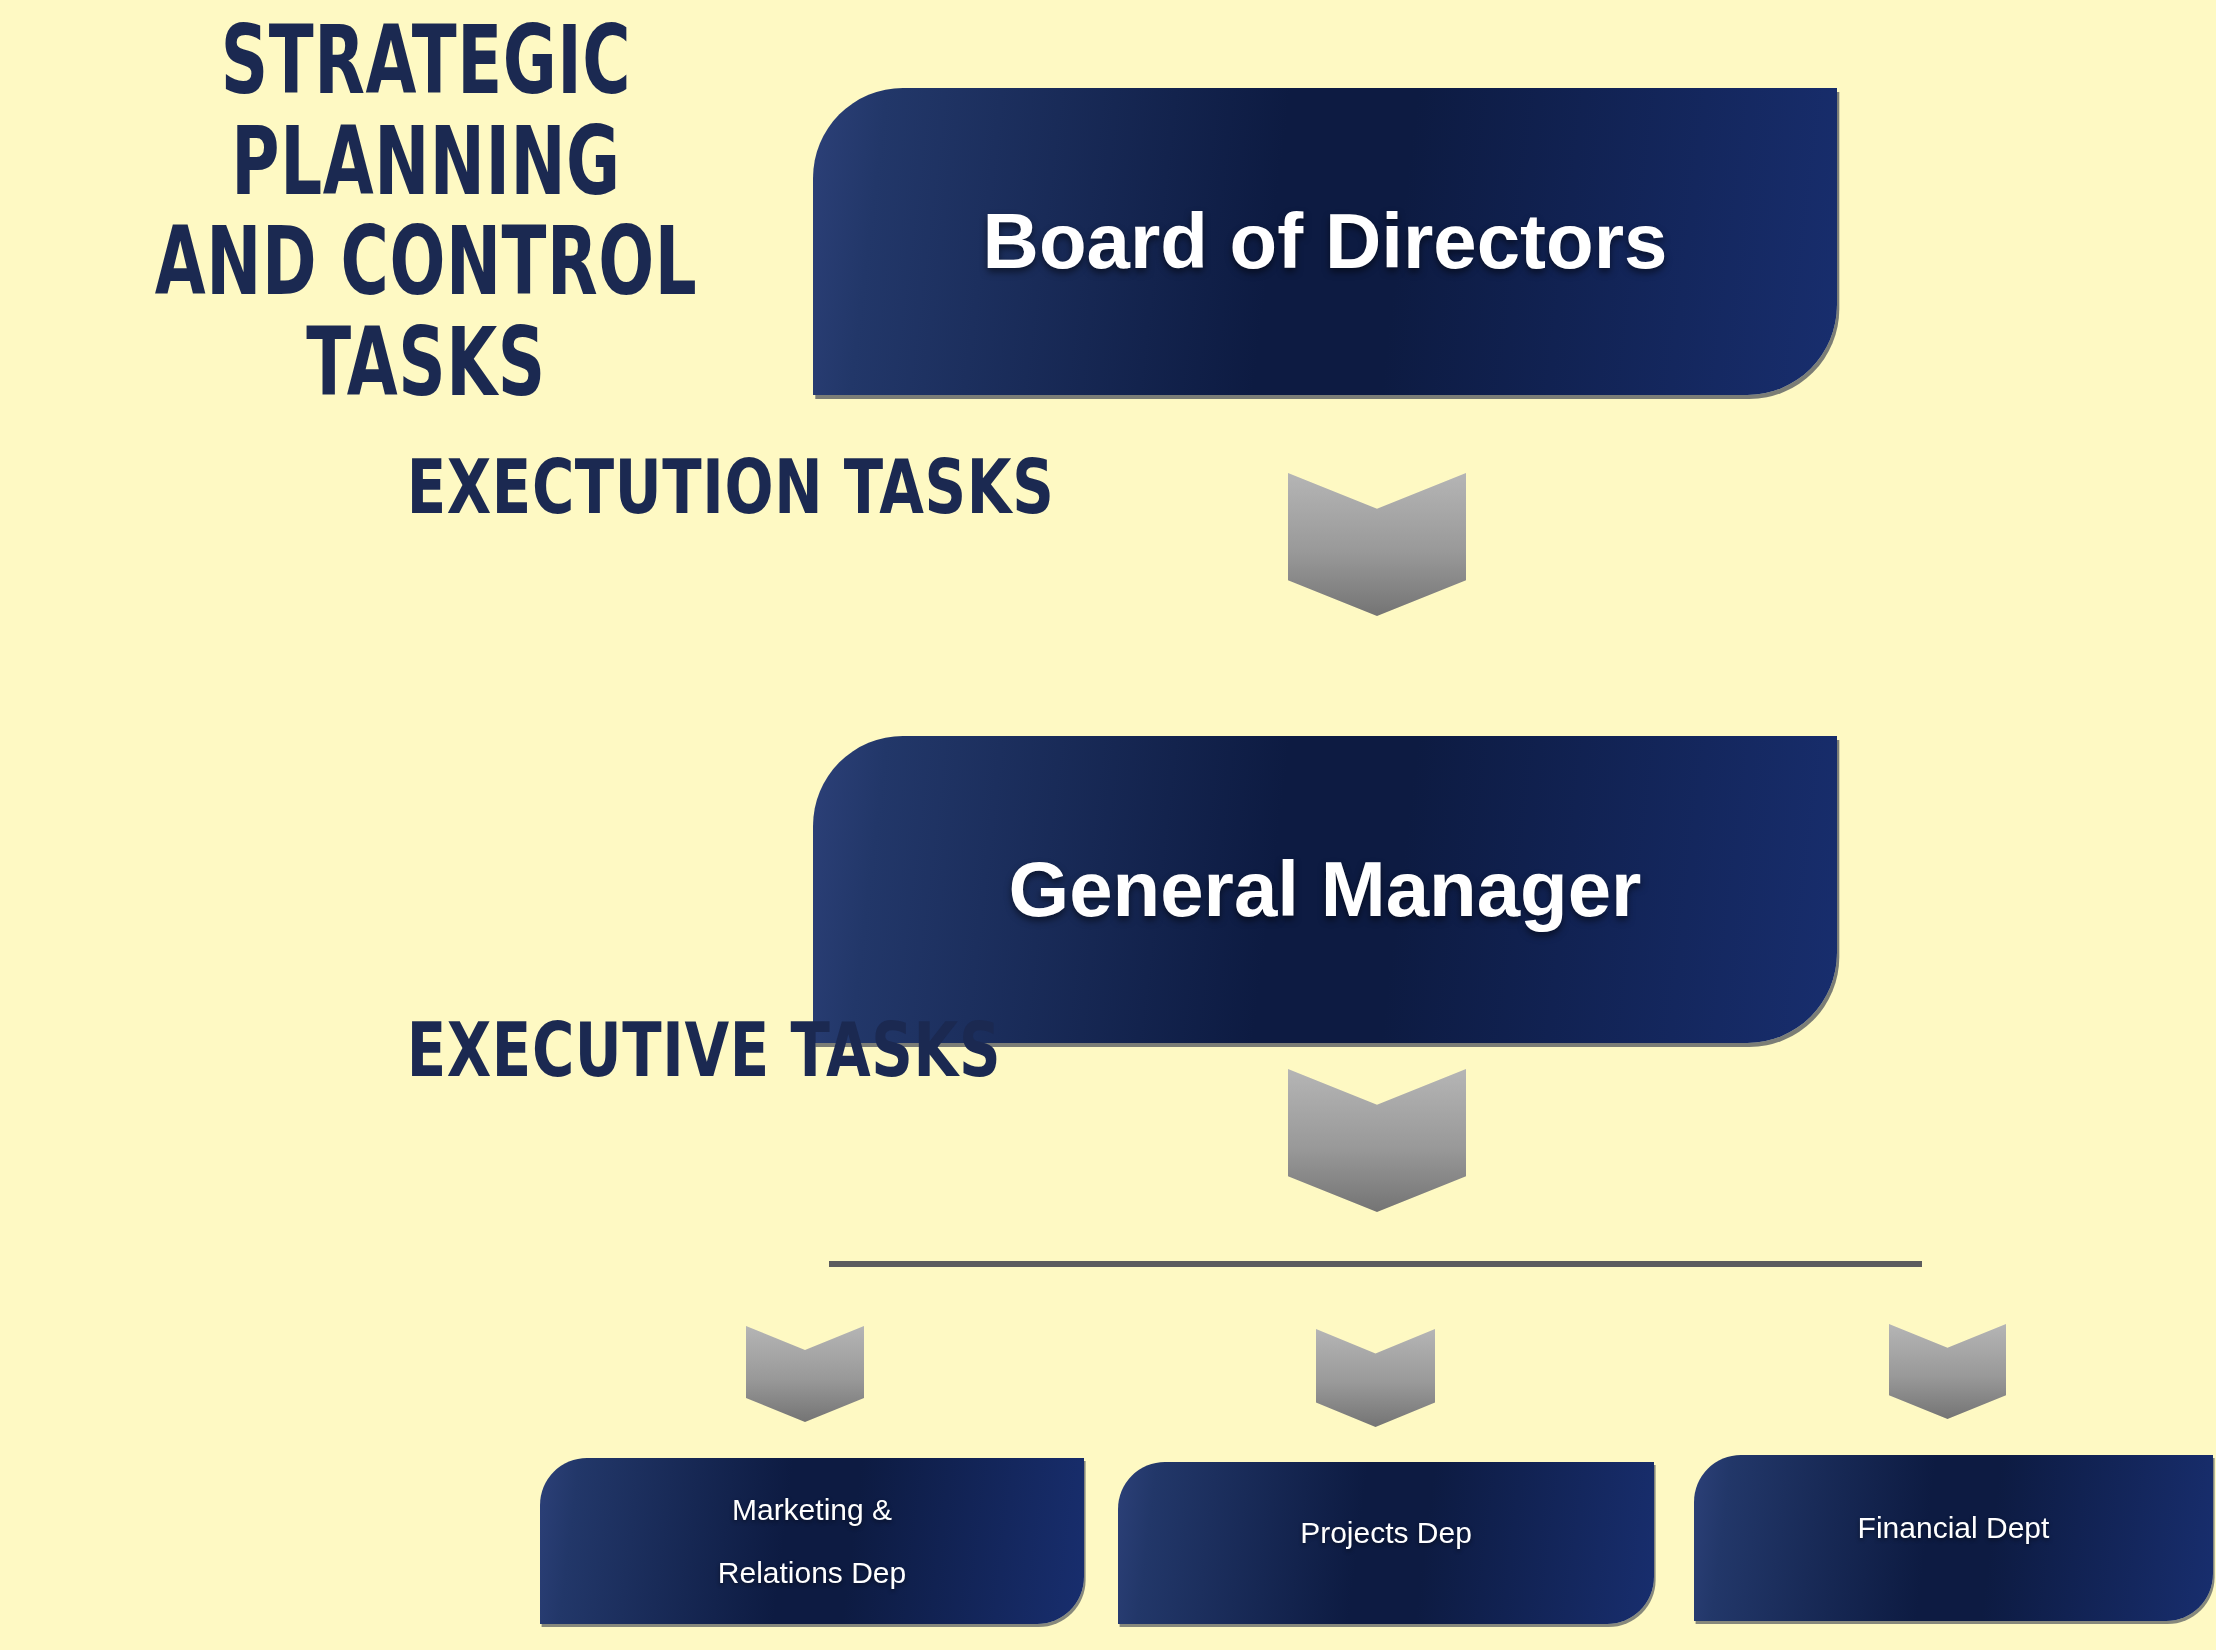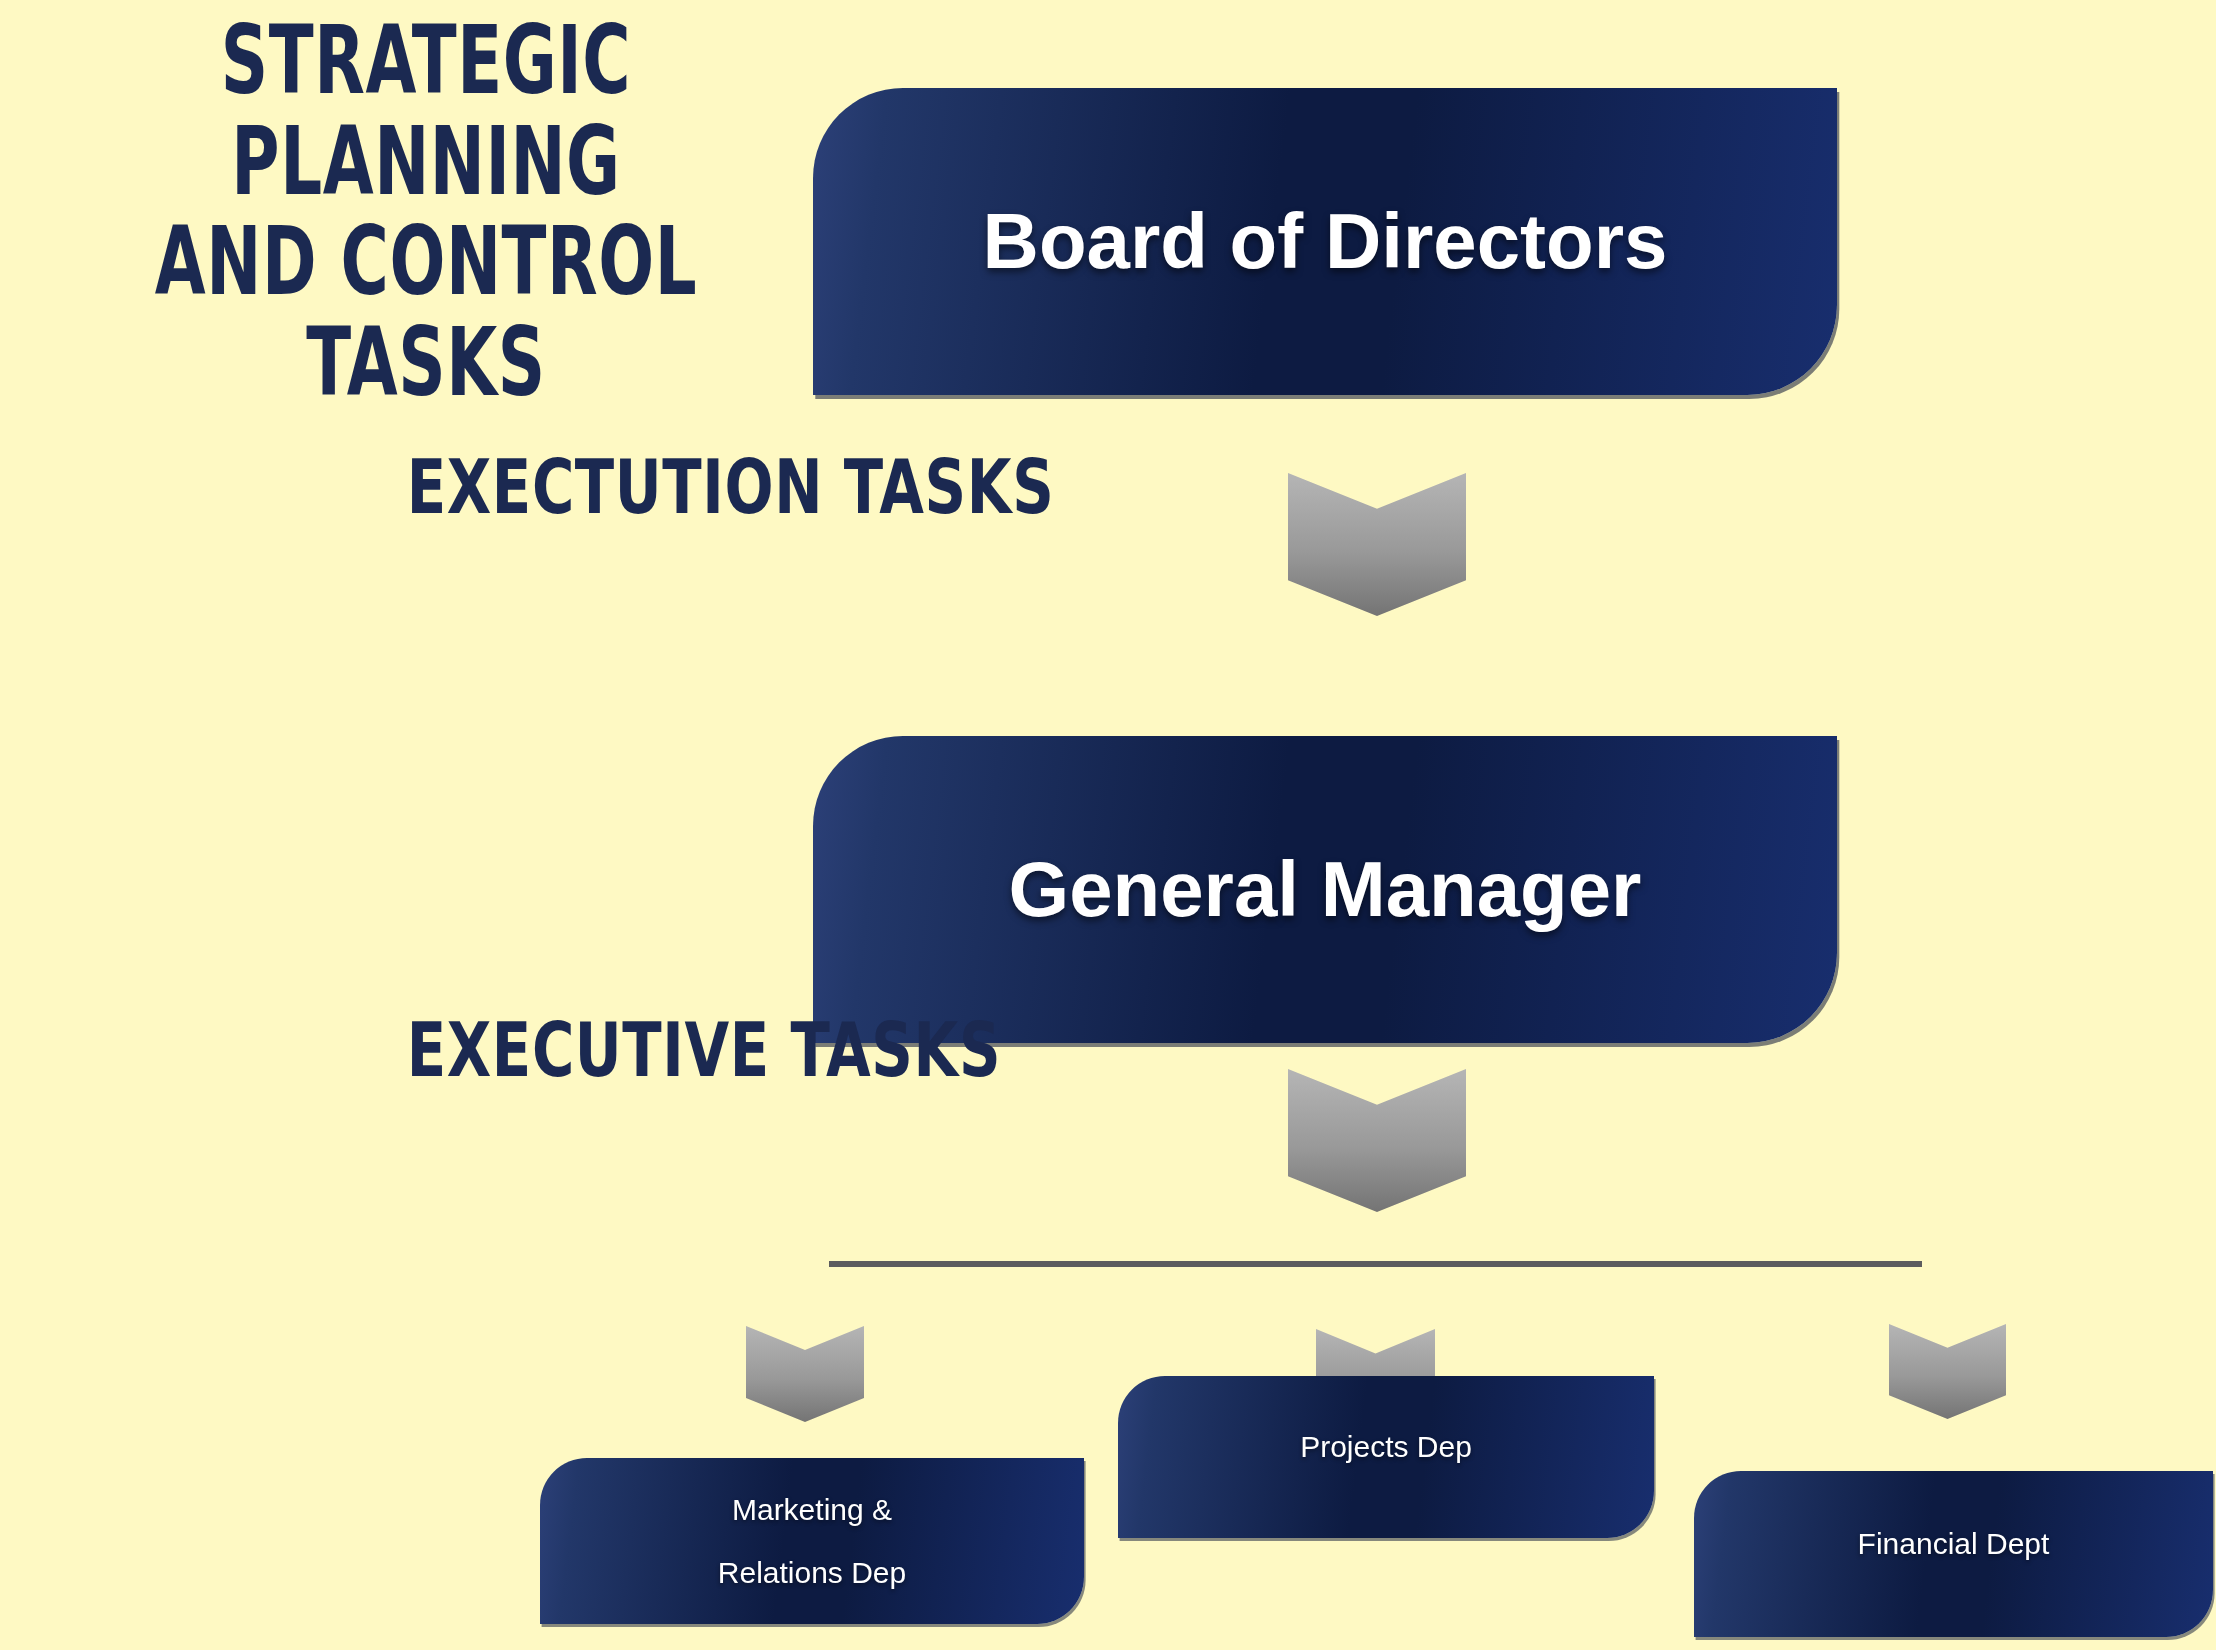--- a/index.html
+++ b/index.html
@@ -87,22 +87,22 @@
     justify-content: center;
     color: #ffffff;
     font-size: 30px;
     line-height: 63px;
     box-shadow: 1.6px 3.1px 0 rgba(14, 23, 54, 0.5);
     text-shadow: 0 2.3px 4.7px rgba(0, 0, 0, 0.45);
     box-sizing: border-box;
     text-align: center;
   }
   .dept-1 { left: 540px;  top: 1458px; width: 544px; }
-  .dept-2 { left: 1118px; top: 1376px; width: 536px; height: 162px; padding-bottom: 20.3px; }
-  .dept-3 { left: 1694px; top: 1455px; width: 519px; padding-bottom: 20.3px; margin-top: 16px; }
+  .dept-2 { left: 1118px; top: 1462px; width: 536px; height: 162px; padding-bottom: 20.3px; }
+  .dept-3 { left: 1694px; top: 1455px; width: 519px; padding-bottom: 20.3px; }
   .dept-line:empty { display: none; }
 
   
   .chev {
     position: absolute;
     background: linear-gradient(180deg, #b5b5b5 0%, #999999 55%, #747474 100%);
     clip-path: polygon(0% 0%, 50% 25%, 100% 0%, 100% 75%, 50% 100%, 0% 75%);
     filter: drop-shadow(0.8px 1.6px 0 rgba(80, 80, 80, 0.4));
   }
   .chev-main-1 { left: 1288px; top: 473px;  width: 178px; height: 143px; }

